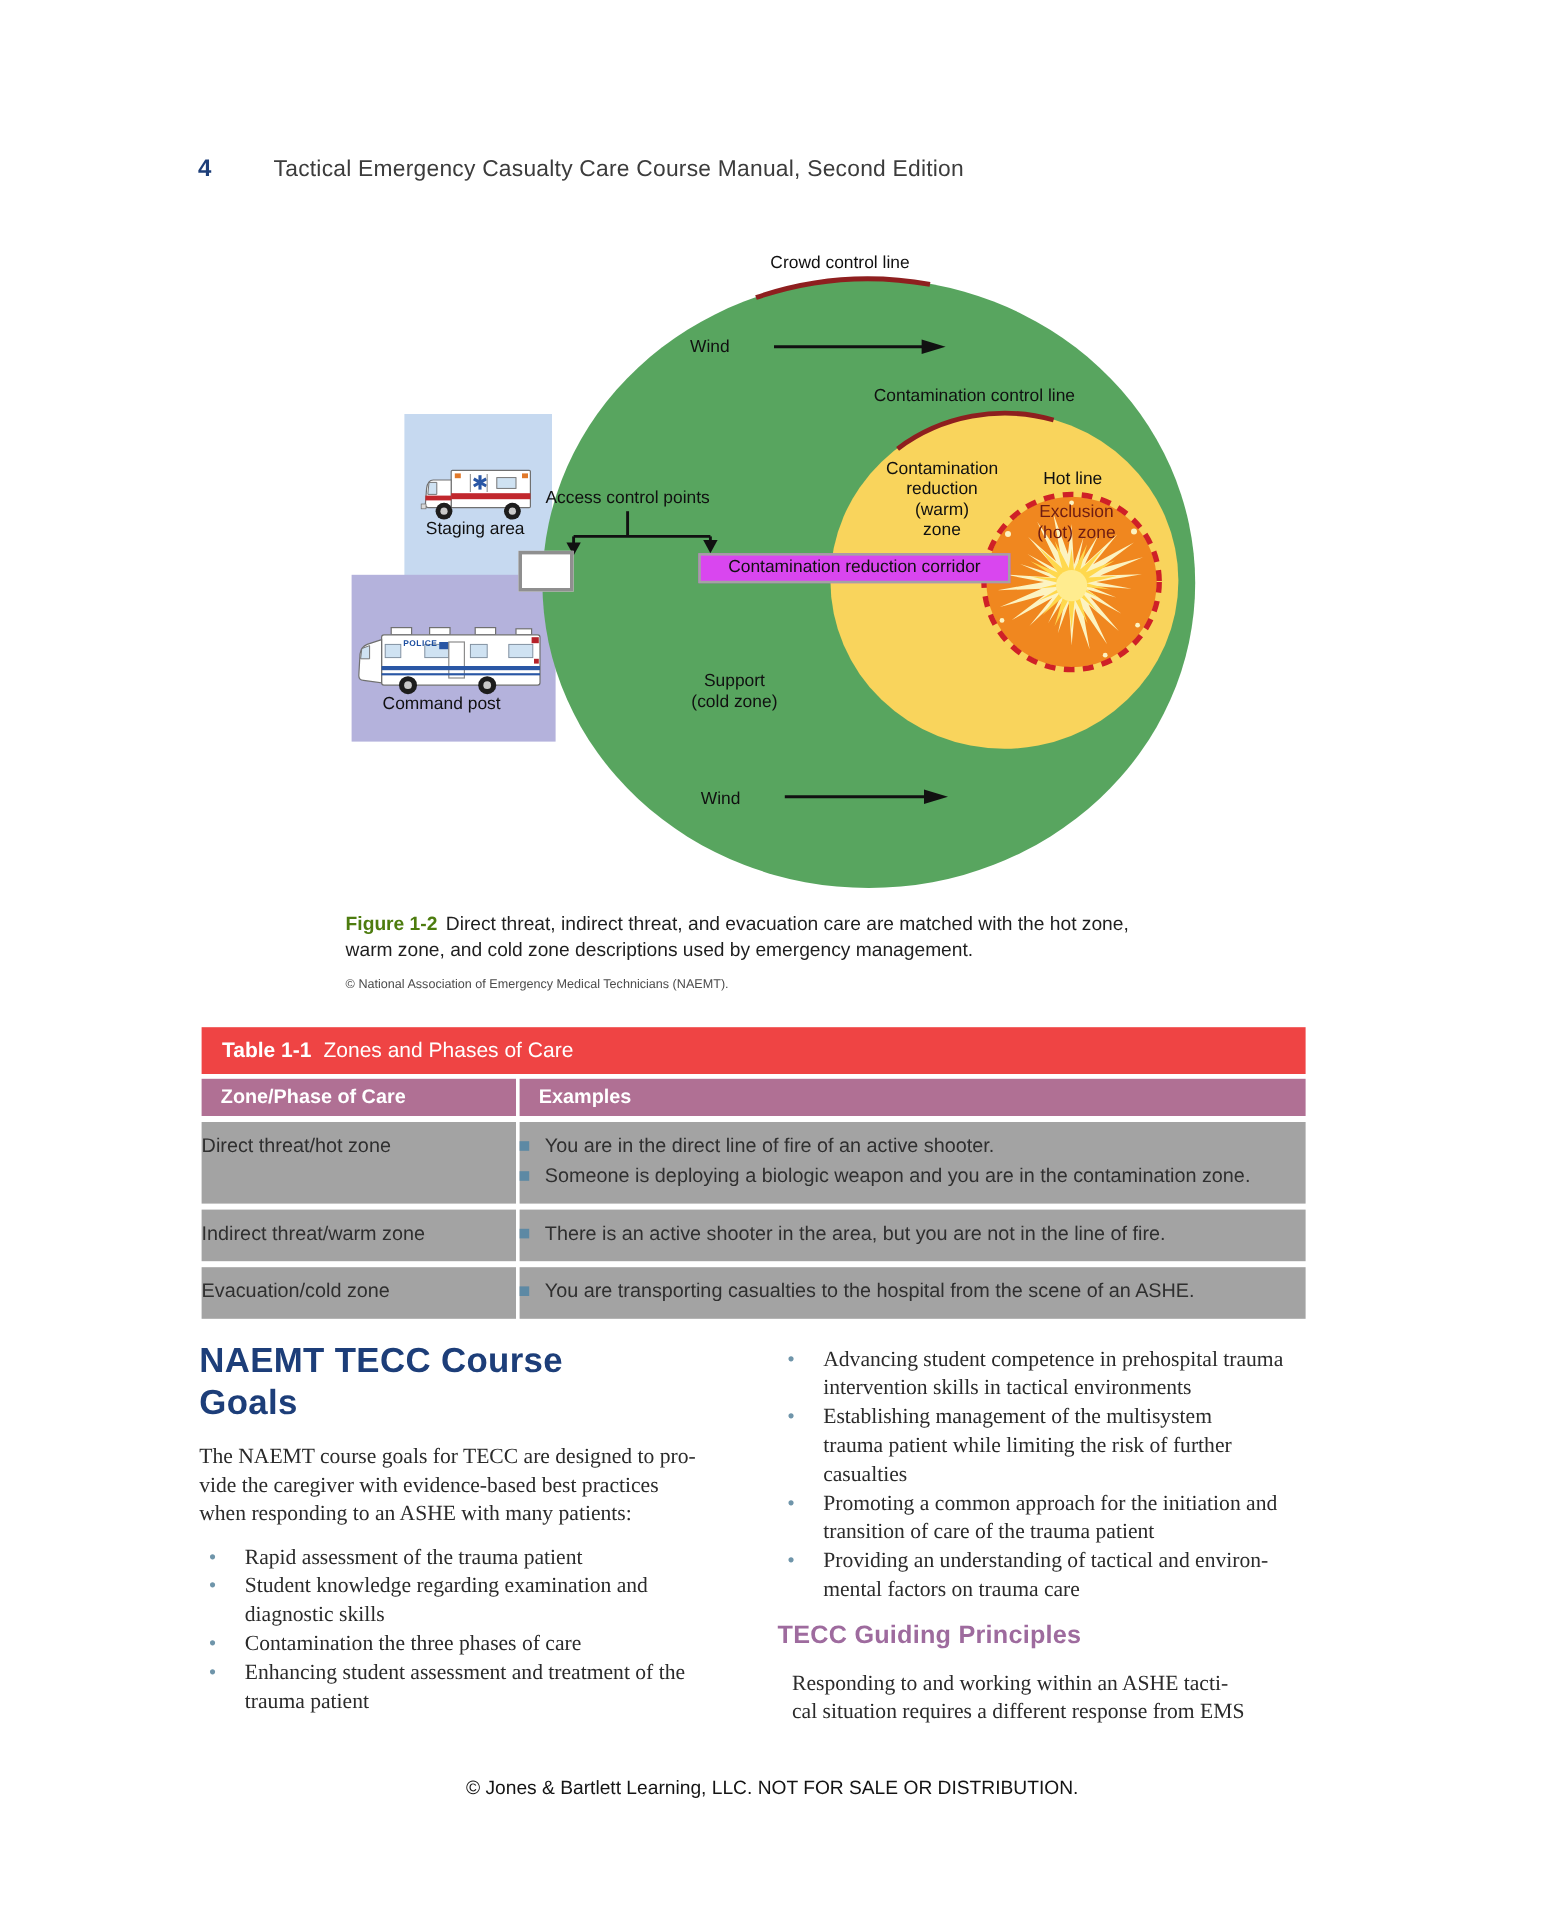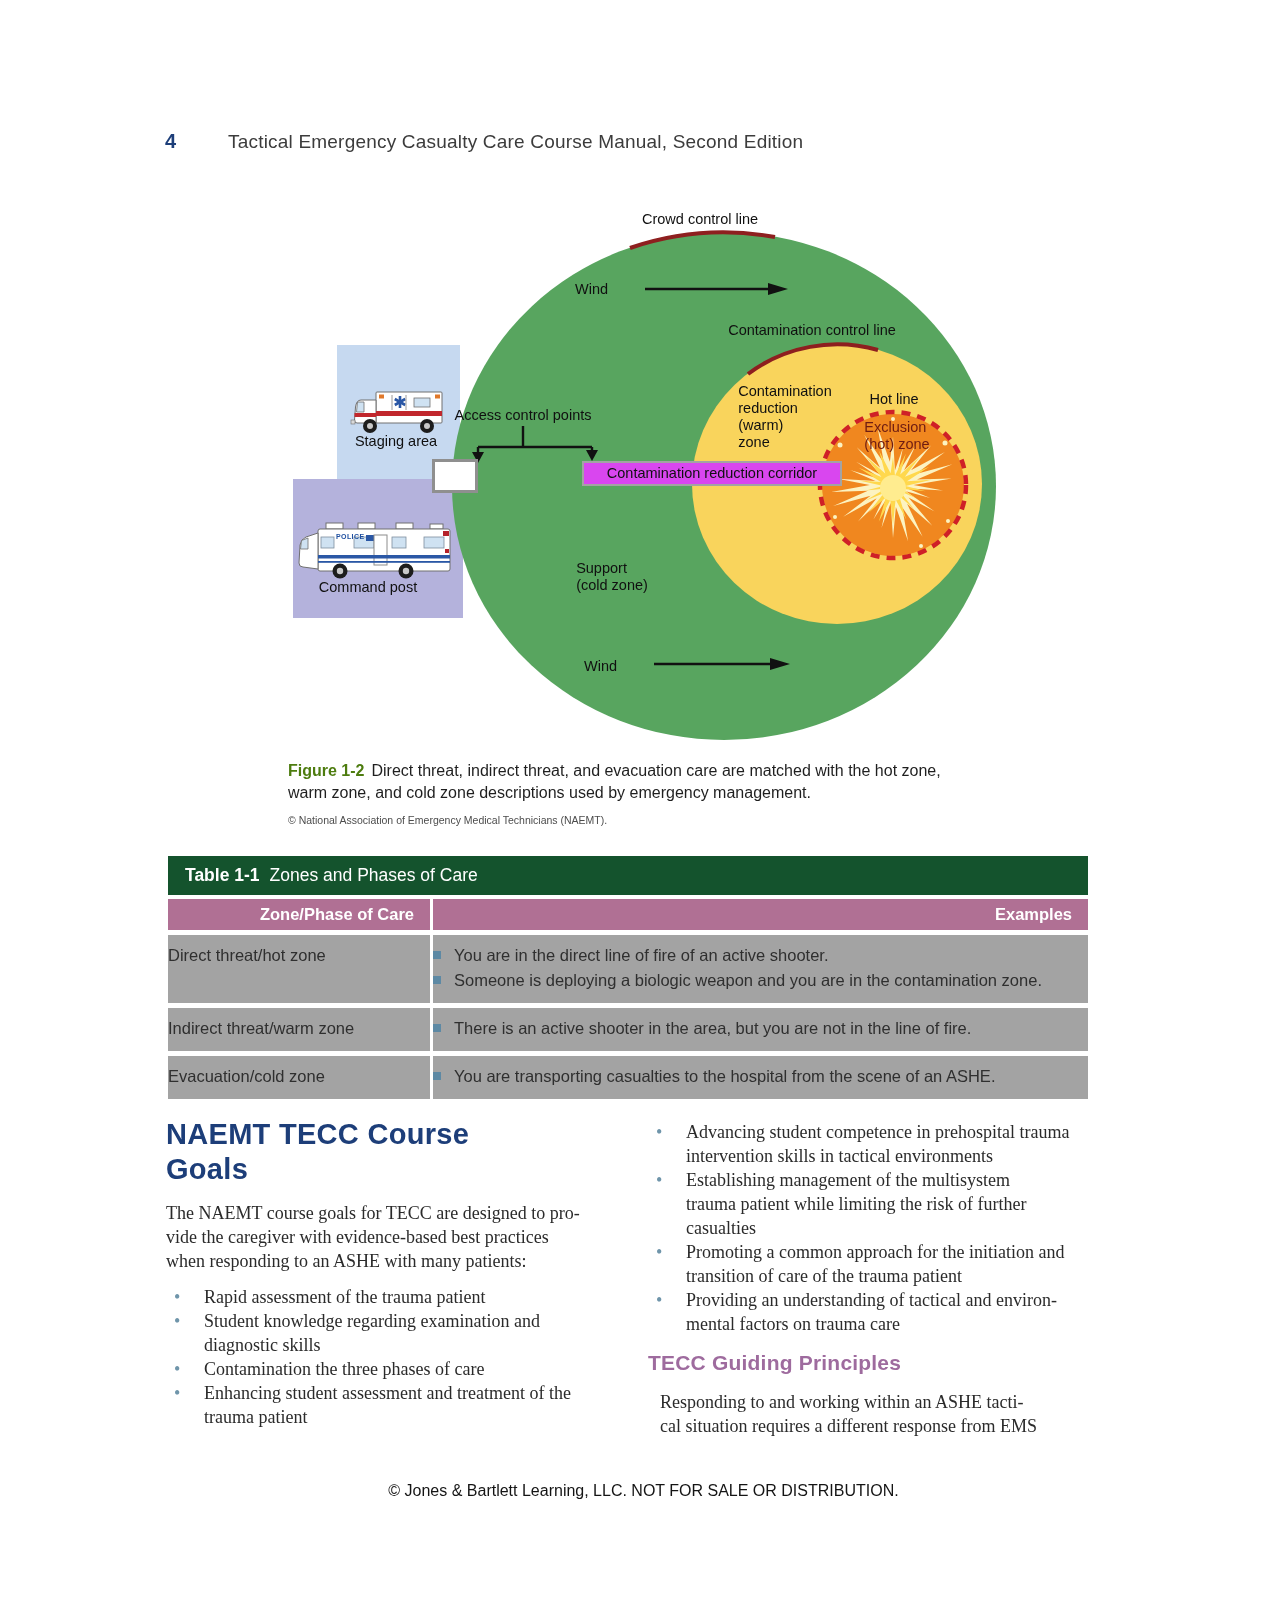--- a/index.html
+++ b/index.html
@@ -8,37 +8,37 @@
   
   .pgnum{position:absolute;left:165px;top:130px;font-size:20px;font-weight:bold;color:#1d3e79;}
   .runtitle{position:absolute;left:228px;top:131px;font-size:19px;color:#3c3c3c;letter-spacing:.2px;}
 
   
   .figure{position:absolute;left:280px;top:195px;width:780px;height:560px;}
   .staging-box{position:absolute;left:57px;top:150px;width:123px;height:136px;}
   .command-box{position:absolute;left:13px;top:284px;width:170px;height:139px;}
   .dsvg{position:absolute;left:0;top:0;width:780px;height:560px;}
   .vsvg{position:absolute;}
-  .dlabel{position:absolute;font-size:14.5px;line-height:17px;color:#101010;text-align:left;transform:translateX(-50%);white-space:nowrap;}
+  .dlabel{position:absolute;font-size:14.5px;line-height:17px;color:#101010;text-align:center;transform:translateX(-50%);white-space:nowrap;}
   .dlabel-r{position:absolute;font-size:14.5px;line-height:17px;color:#101010;text-align:left;white-space:nowrap;}
   .exclusion{color:#6e1c12;}
   .corridor{position:absolute;left:302px;top:266px;width:256px;height:21px;background:#d946ef;border:2px solid #a3a3a3;font-size:14.5px;line-height:21px;text-align:center;color:#101010;}
   .acs{position:absolute;left:152px;top:264px;width:40px;height:28px;background:#fff;border:3px solid #8f8f8f;}
   .police{position:absolute;left:56px;top:338px;font-size:7px;font-weight:bold;letter-spacing:.4px;color:#1e4fa0;}
 
   
   .caption{position:absolute;left:288px;top:760px;width:690px;font-size:16px;line-height:22px;color:#1f1f1f;}
   .figlbl{font-weight:bold;margin-right:7px;}
   .credit{margin-top:5px;font-size:10.5px;color:#4c4c4c;}
 
   
   .tbl{position:absolute;left:168px;top:856px;width:920px;}
   .tbar{height:39px;line-height:39px;padding-left:17px;color:#fff;font-size:17.5px;}
   .tbar b{margin-right:10px;}
-  .tgrid{display:grid;grid-template-columns:262px 1fr;gap:3px;margin-top:4px;text-align:right;}
+  .tgrid{display:grid;grid-template-columns:262px 1fr;gap:3px;margin-top:4px;}
   .thc{padding:6px 16px;color:#fff;font-weight:bold;font-size:16.5px;}
   .trow{display:grid;grid-template-columns:262px 1fr;gap:3px;margin-top:5px;}
   .tc{background:#a3a3a3;padding:9px 0;font-size:16.5px;line-height:23px;color:#2f2f2f;}
   .titem{position:relative;padding-left:21px;margin-bottom:2px;}
   .titem::before{content:"";position:absolute;left:0;top:7px;width:8px;height:8px;background:#5d89a4;}
 
   
   .lcol{position:absolute;left:166px;top:1117px;width:452px;}
   .rcol{position:absolute;left:648px;top:1120px;width:444px;}
   .goals-h{font-size:29px;line-height:35px;font-weight:bold;letter-spacing:.3px;margin:0;}
@@ -184,21 +184,21 @@
     <div class="dlabel" style="left:116px;top:238px">Staging area</div>
     <div class="dlabel" style="left:88px;top:384px">Command post</div>
   </div>
 
   <div class="caption">
     <span class="figlbl" style="color: #4d7c0f;">Figure 1-2</span><span>Direct threat, indirect threat, and evacuation care are matched with the hot zone, warm zone, and cold zone descriptions used by emergency management.</span>
     <div class="credit">© National Association of Emergency Medical Technicians (NAEMT).</div>
   </div>
 
   <div class="tbl">
-    <div class="tbar" style="background: #14532d;">
+    <div class="tbar" style="background: #ef4444;">
       <b>Table 1-1</b><span>Zones and Phases of Care</span>
     </div>
     <div class="tgrid">
       <div class="thc" style="background: rgb(176, 112, 148);">Zone/Phase of Care</div>
       <div class="thc" style="background: rgb(176, 112, 148);">Examples</div>
     </div>
     <div class="trow">
       <div class="tc">Direct threat/hot zone</div>
       <div class="tc">
         <div class="titem">You are in the direct line of fire of an active shooter.</div>

